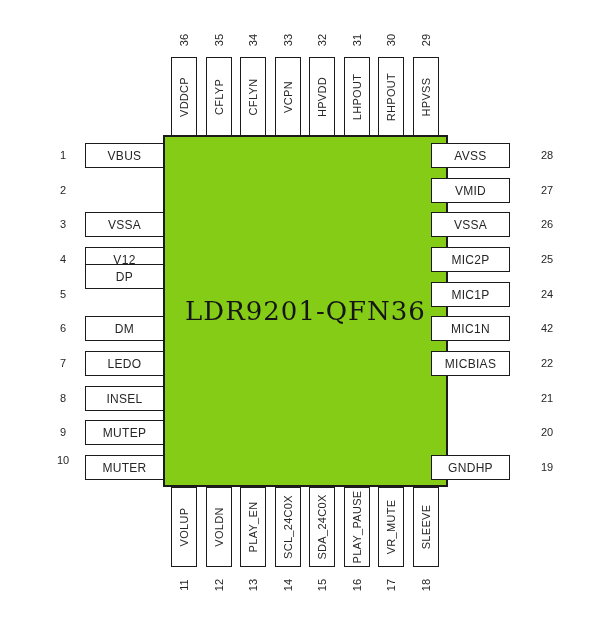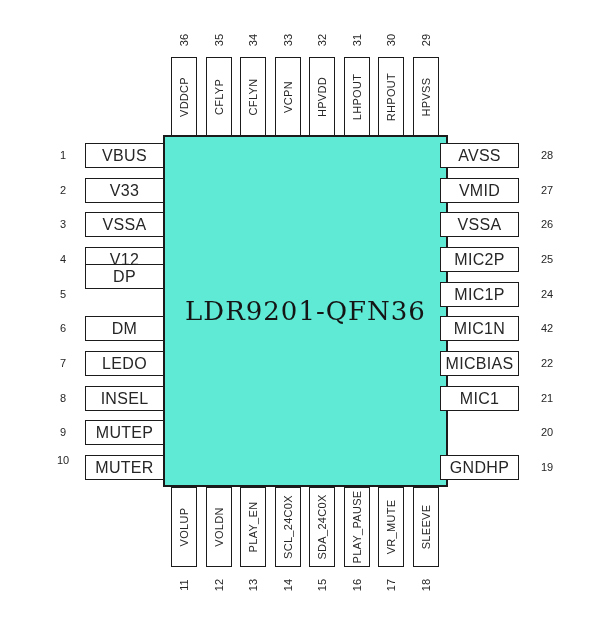--- a/index.html
+++ b/index.html
@@ -3,34 +3,34 @@
 <meta charset="utf-8">
 <style>
   * { margin:0; padding:0; box-sizing:border-box; }
   html,body { background:#ffffff; }
   .canvas {
     position:relative; width:600px; height:630px; background:#ffffff;
     font-family:"Liberation Sans", sans-serif; overflow:hidden;
   }
   .chip {
     position:absolute; left:163px; top:135px; width:285px; height:352px;
-    border:2px solid #1b1b1b; background:#5eead4;
+    border:2px solid #1b1b1b; background:#84cc16;
     display:flex; align-items:center; justify-content:center; z-index:1;
   }
   .chip-label {
     font-family:"DejaVu Serif", serif; font-size:26px; color:#151515; letter-spacing:1px;
   }
   
   .ph {
     position:absolute; width:79px; height:25px; border:1.5px solid #1b1b1b; background:#fff;
     display:flex; align-items:center; justify-content:center; z-index:2;
   }
-  .ph span { font-size:16px; color:#262626; letter-spacing:0.3px; }
+  .ph span { font-size:12px; color:#262626; letter-spacing:0.3px; }
   .ph.l { left:85px; }
-  .ph.r { left:440px; }
+  .ph.r { left:431px; }
   
   .pv {
     position:absolute; width:26px; border:1.5px solid #1b1b1b; background:#fff;
     display:flex; align-items:center; justify-content:center; z-index:2; overflow:visible;
   }
   .pv.t { top:57px;  height:79px; }
   .pv.b { top:487px; height:80px; }
   .pv span {
     transform:rotate(-90deg); white-space:nowrap;
     font-size:11px; color:#262626; letter-spacing:0.3px;
@@ -65,23 +65,20 @@
 
   <div class="chip">
     <span class="chip-label">LDR9201-QFN36</span>
   </div>
 
   <div class="num l" style="top:143px">1</div>
   <div class="ph l" style="top:143px">
       <span>VBUS</span>
     </div>
   <div class="num l" style="top:178px">2</div>
-  <div class="ph l" style="top:178px">
-      <span>V33</span>
-    </div>
   <div class="num l" style="top:212px">3</div>
   <div class="ph l" style="top:212px">
       <span>VSSA</span>
     </div>
   <div class="num l" style="top:247px">4</div>
   <div class="ph l" style="top:247px">
       <span>V12</span>
     </div>
   <div class="num l" style="top:282px">5</div>
   <div class="ph l" style="top:264px">
@@ -130,23 +127,20 @@
     </div>
   <div class="num r" style="top:316px">42</div>
   <div class="ph r" style="top:316px">
       <span>MIC1N</span>
     </div>
   <div class="num r" style="top:351px">22</div>
   <div class="ph r" style="top:351px">
       <span>MICBIAS</span>
     </div>
   <div class="num r" style="top:386px">21</div>
-  <div class="ph r" style="top:386px">
-      <span>MIC1</span>
-    </div>
   <div class="num r" style="top:420px">20</div>
   <div class="num r" style="top:455px">19</div>
   <div class="ph r" style="top:455px">
       <span>GNDHP</span>
     </div>
 
   <div class="numv t" style="left:171px">
       <span>36</span>
     </div>
   <div class="pv t" style="left:171px">

